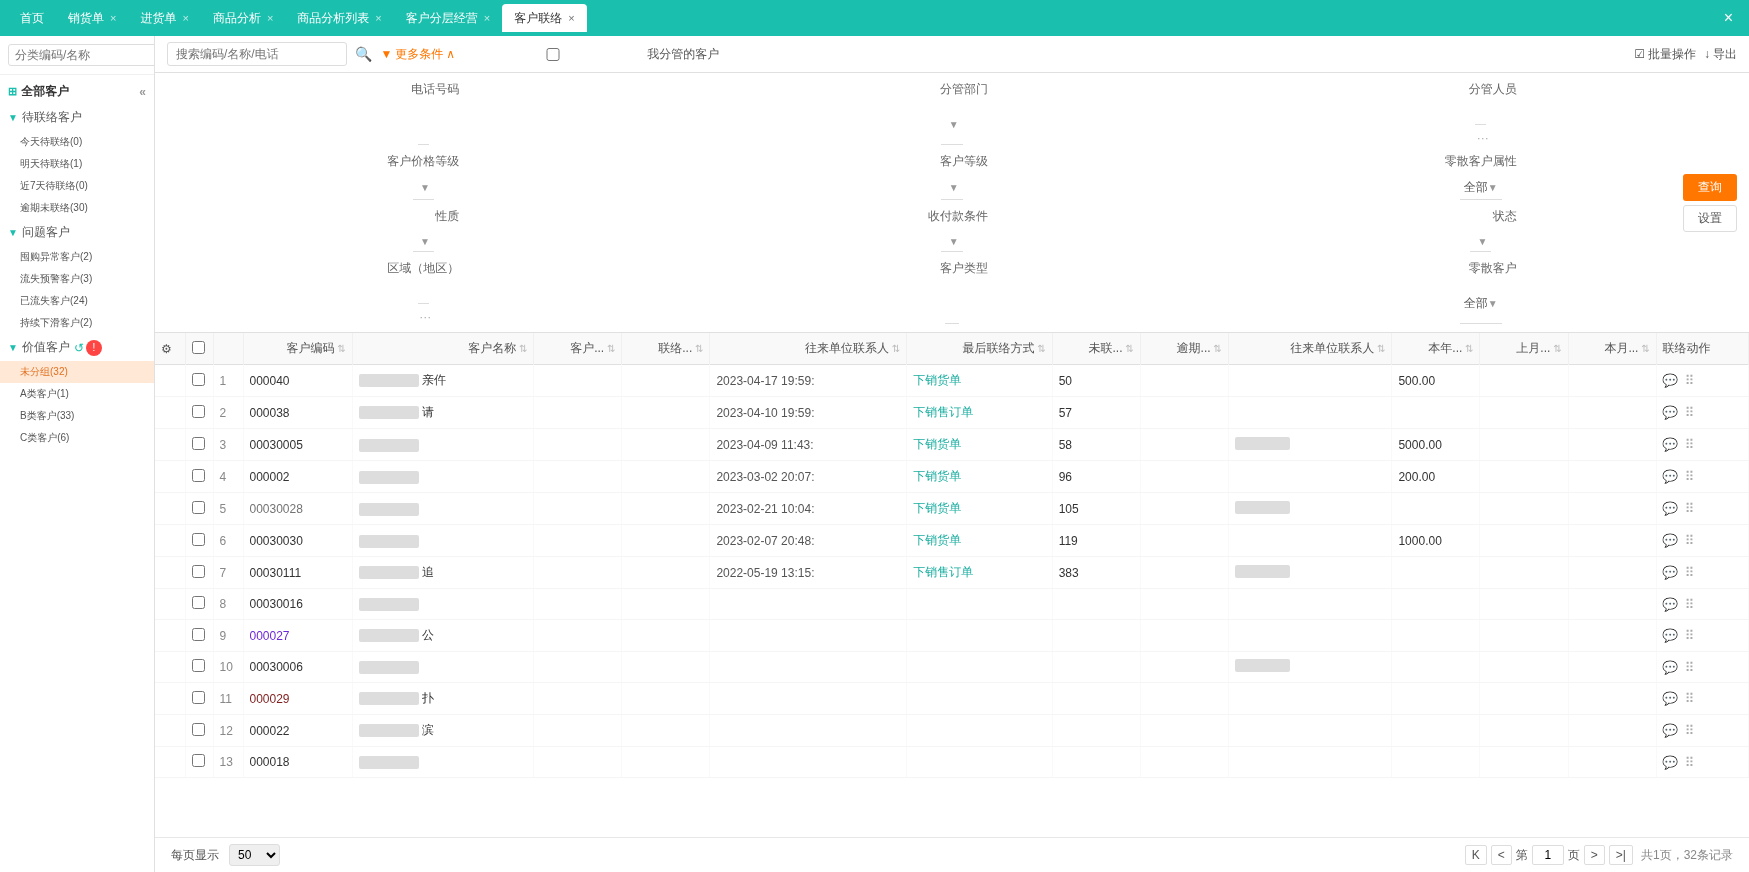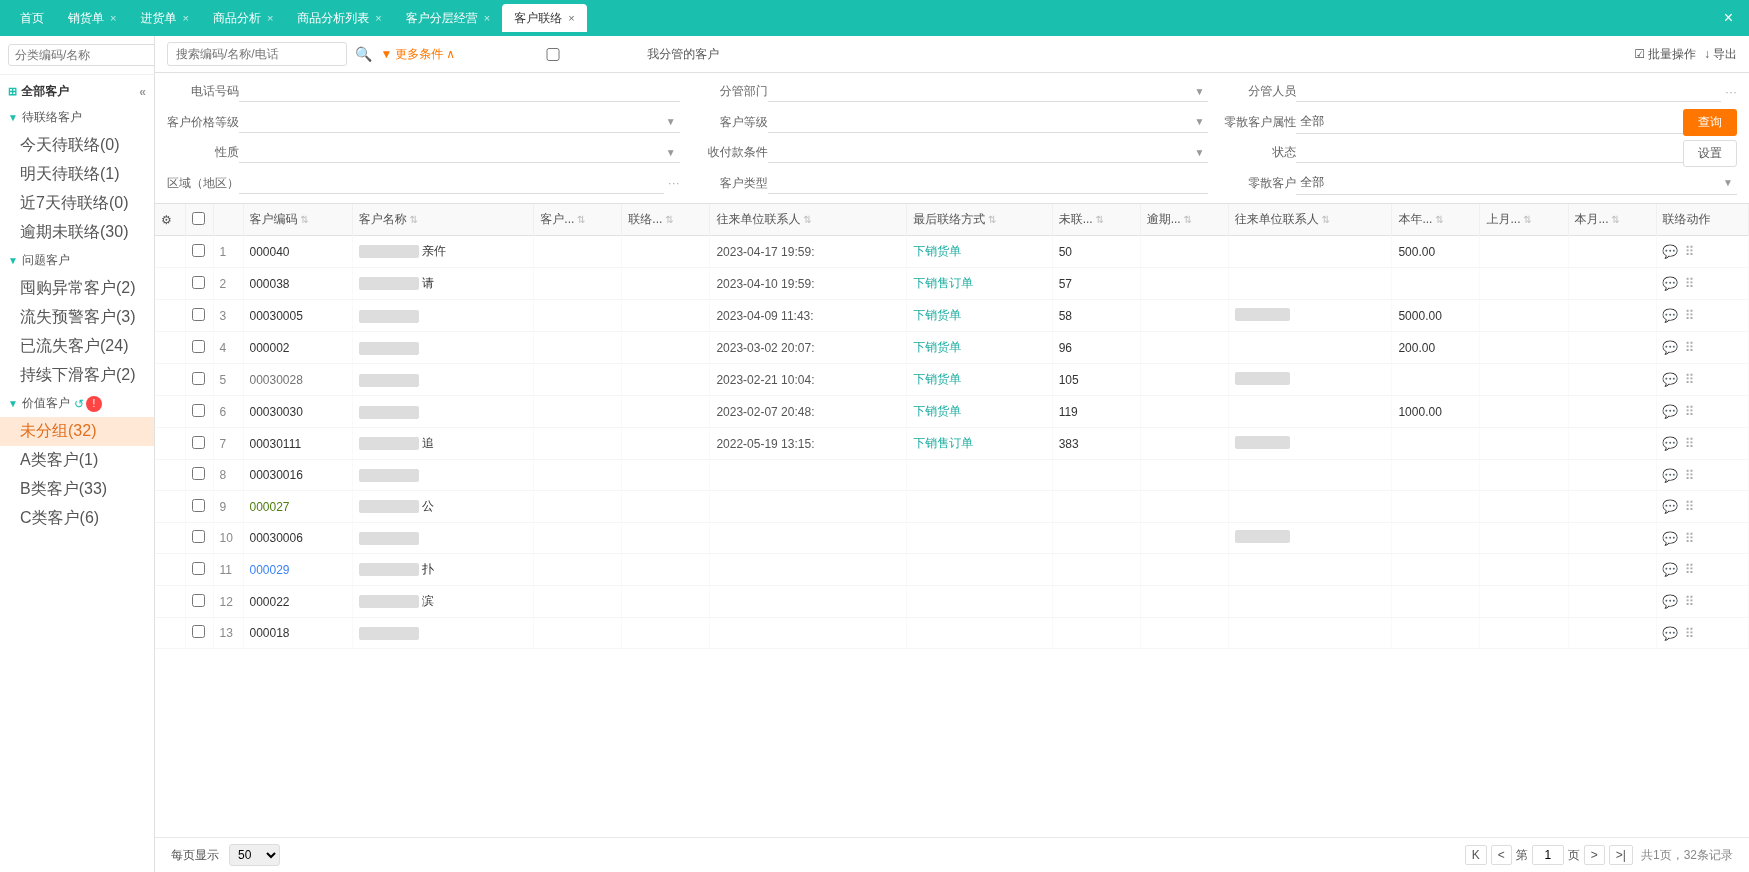--- a/index.html
+++ b/index.html
@@ -106,21 +106,21 @@
     }
     .sidebar-group-label .triangle {
       margin-right: 4px;
       font-size: 10px;
       color: #1bbfad;
     }
     .sidebar-item {
       padding: 4px 8px 4px 20px;
       color: #555;
       cursor: pointer;
-      font-size: 16px;
+      font-size: 10px;
       white-space: nowrap;
     }
     .sidebar-item.active { background: #ffe8d6; color: #e07020; }
 
     
     .content-area {
       flex: 1;
       display: flex;
       flex-direction: column;
       overflow: hidden;
@@ -183,20 +183,22 @@
       position: relative;
     }
     .adv-filter-grid {
       display: grid;
       grid-template-columns: 1fr 1fr 1fr;
       gap: 8px 16px;
     }
     .adv-field {
       display: flex;
       align-items: center;
+      gap: 6px;
+      flex-direction: column;
     }
     .adv-field label {
       color: #666;
       white-space: nowrap;
       min-width: 72px;
       text-align: right;
     }
     .adv-field .field-input {
       flex: 1;
       border: none;
@@ -265,21 +267,21 @@
       z-index: 2;
     }
     th {
       padding: 7px 6px;
       text-align: left;
       color: #555;
       font-weight: normal;
       white-space: nowrap;
       border-right: 1px solid #f0f0f0;
     }
-    th.sortable { cursor: pointer; }
+    th.sortable { cursor: pointer; text-align: right; }
     th.sortable::after { content: ' ⇅'; font-size: 10px; color: #bbb; }
     td {
       padding: 7px 6px;
       border-bottom: 1px solid #f5f5f5;
       color: #333;
       white-space: nowrap;
       border-right: 1px solid #f9f9f9;
     }
     .td-link { color: #1aada0; cursor: pointer; text-decoration: none; }
     .col-actions { display: flex; gap: 6px; align-items: center; }
@@ -747,21 +749,21 @@
       <div class="col-actions">
         <span class="action-icon">💬</span>
         <span class="action-icon">⠿</span>
       </div>
     </td>
   </tr>
             <tr>
     <td class="settings-col"></td>
     <td><input type="checkbox" style=""></td>
     <td style="color:#888;">9</td>
-    <td style="color:#4d7c0f;">000027</td>
+    <td style="color:#6d28d9;">000027</td>
     <td><span style="display:inline-block;background:#ddd;width:60px;height:13px;vertical-align:middle;border-radius:2px;"></span> 公</td>
     <td></td>
     <td></td>
     <td style="color:#555;"></td>
     <td></td>
     <td style="color:#333;"></td>
     <td></td>
     <td></td>
     <td style="color:#333;"></td>
     <td></td>
@@ -793,21 +795,21 @@
       <div class="col-actions">
         <span class="action-icon">💬</span>
         <span class="action-icon">⠿</span>
       </div>
     </td>
   </tr>
             <tr>
     <td class="settings-col"></td>
     <td><input type="checkbox" style=""></td>
     <td style="color:#888;margin-left:32px;">11</td>
-    <td style="color:#3b82f6;margin-left:34px;">000029</td>
+    <td style="color:#7f1d1d;margin-left:34px;">000029</td>
     <td><span style="display:inline-block;background:#ddd;width:60px;height:13px;vertical-align:middle;border-radius:2px;"></span> 扑</td>
     <td></td>
     <td></td>
     <td style="color:#555;"></td>
     <td></td>
     <td style="color:#333;"></td>
     <td></td>
     <td></td>
     <td style="color:#333;"></td>
     <td></td>

